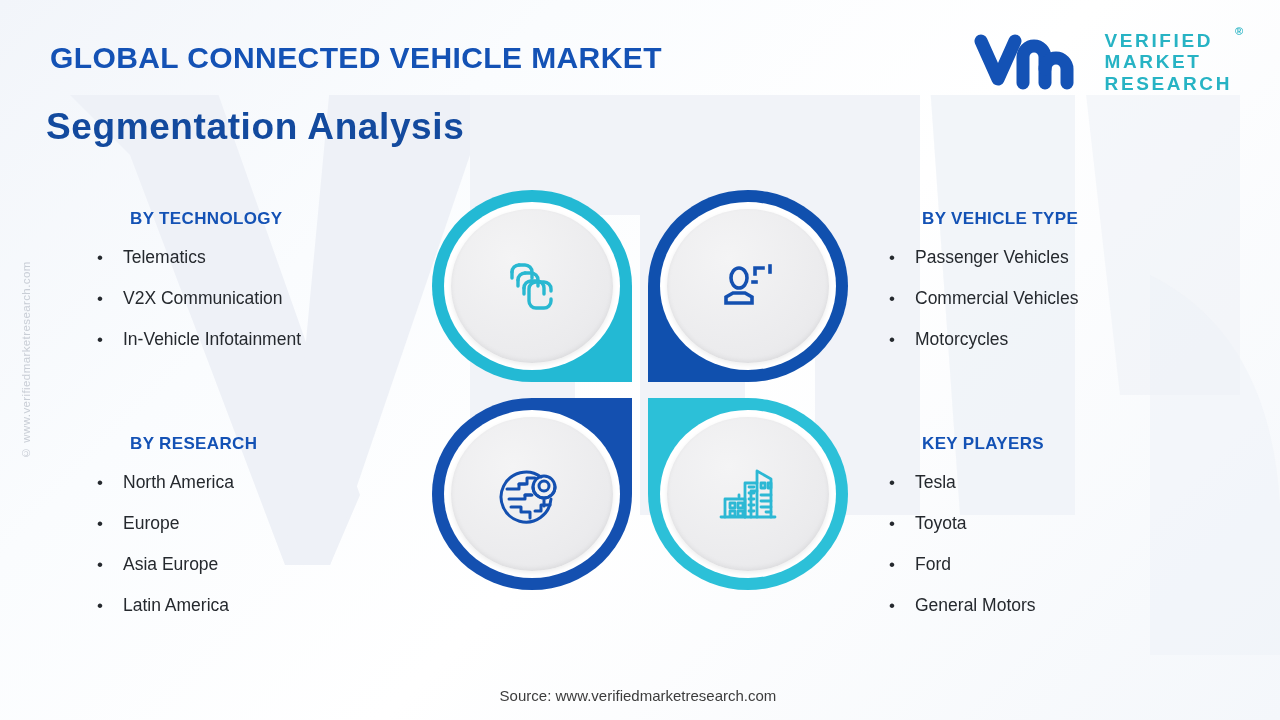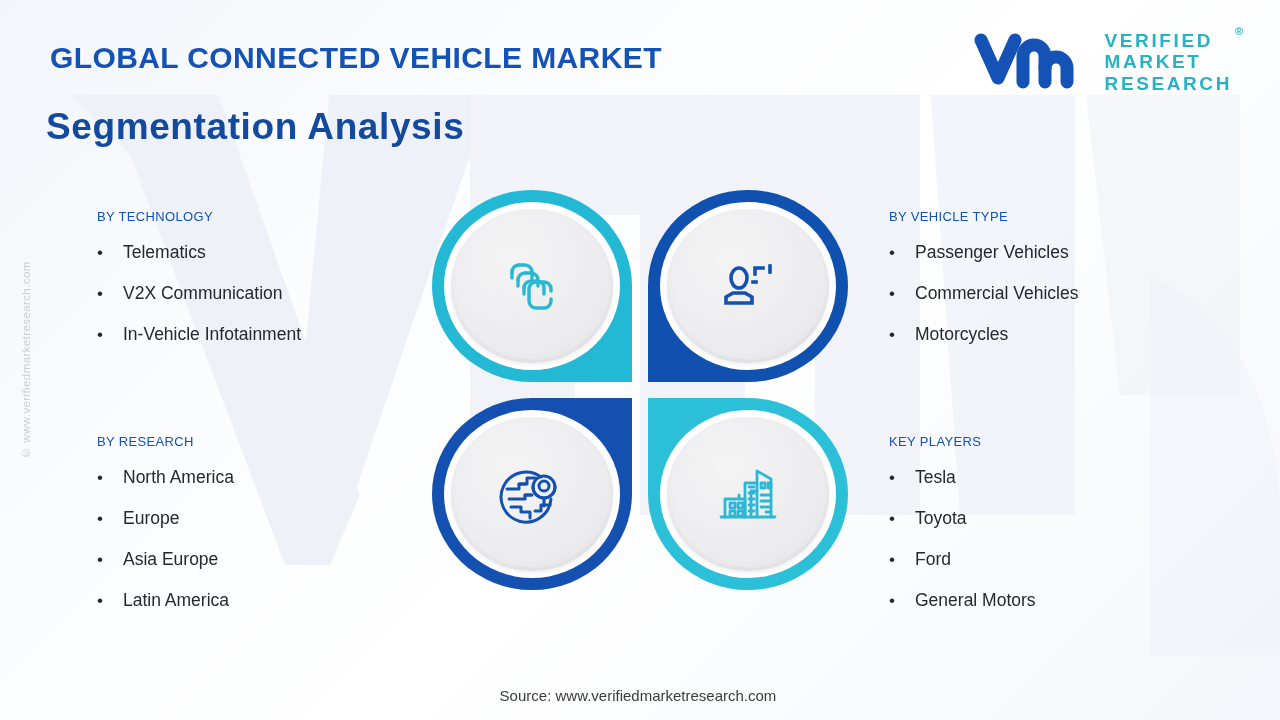--- a/index.html
+++ b/index.html
@@ -50,43 +50,44 @@
   }
   .subtitle {
     position: absolute; left: 46px; top: 106px;
     font-size: 37px; font-weight: bold;
     letter-spacing: 0.6px;
     color: #134a9e;
     white-space: nowrap;
   }
 
   
-  .logo { position: absolute; right: 48px; top: 30px; display: flex; gap: 14px; }
+  .logo { position: absolute; right: 48px; top: 30px; display: flex; align-items: center; gap: 14px; }
   .logo-mark { width: 120px; height: 62px; }
   .logo-text {
     display: flex; flex-direction: column;
     color: #27b3c4;
     font-size: 19px; font-weight: bold;
     letter-spacing: 2.6px;
     line-height: 1.12;
     position: relative;
   }
   .logo-reg {
     position: absolute; right: -11px; top: -5px;
     font-size: 11px; letter-spacing: 0; font-weight: bold;
   }
 
   
   .col { position: absolute; z-index: 4; }
   .col-head {
-    font-size: 13px; font-weight: normal;
+    font-size: 17px; font-weight: bold;
     color: #1452b5;
     letter-spacing: 0.35px;
     margin-bottom: 18px;
     white-space: nowrap;
+    margin-left: 33px;
   }
   .bullets { list-style: none; }
   .bullets li {
     display: flex;
     align-items: baseline;
     font-size: 17.5px;
     color: #25292e;
     margin-bottom: 20px;
     white-space: nowrap;
   }

